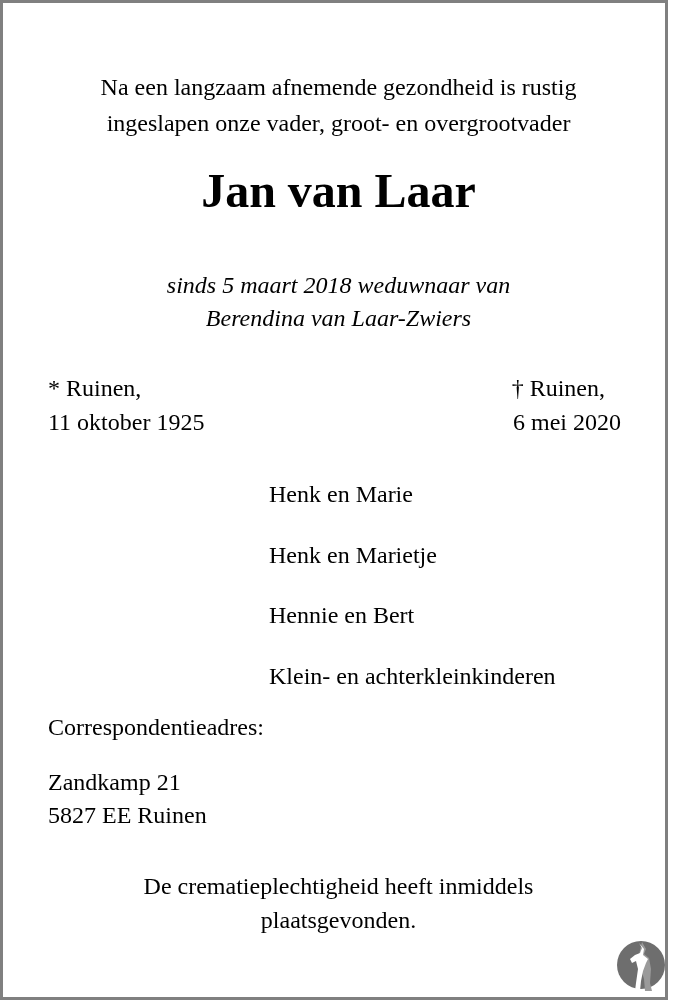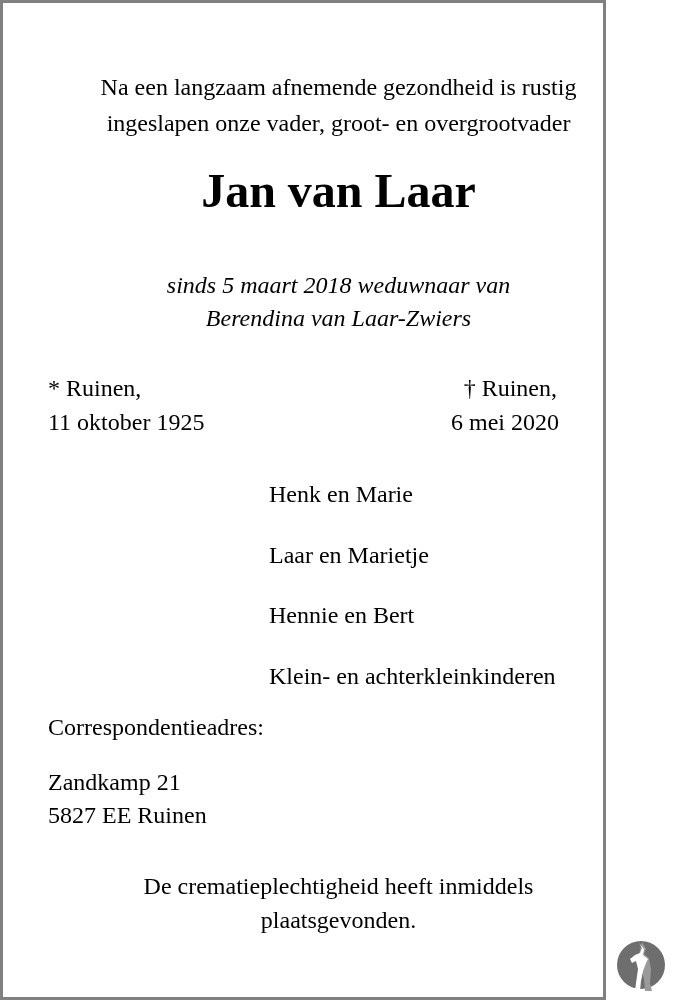--- a/index.html
+++ b/index.html
@@ -1,18 +1,18 @@
 <!DOCTYPE html>
 <html><head>
   <meta charset="utf-8">
   <style>
     html, body { margin: 0; padding: 0; background: #ffffff; }
     body { width: 677px; height: 1000px; position: relative; overflow: hidden; }
     .frame {
-      position: absolute; left: 0; top: 0; width: 606px; height: 1000px;
+      position: absolute; left: 0; top: 0; width: 668px; height: 1000px;
       box-sizing: border-box; border: 3px solid #808080; background: #fff;
       font-family: "Liberation Serif", "DejaVu Serif", serif; color: #000;
     }
     .abs { position: absolute; white-space: nowrap; }
     .center { left: 0; width: 671px; text-align: center; }
     .intro { font-size: 24px; line-height: 36px; }
     .name { font-size: 48px; font-weight: bold; line-height: 56px; }
     .italic { font-style: italic; font-size: 24px; line-height: 32px; font-family: Liberation Serif, serif; }
     .reg { font-size: 24px; line-height: 30px; }
     .logo { position: absolute; left: 615px; top: 939px; width: 52px; height: 52px; }
@@ -26,25 +26,25 @@
   <div class="abs center intro" style="top:102px;">ingeslapen onze vader, groot- en overgrootvader</div>
 
   <div class="abs center name" style="top:160px;">Jan van Laar</div>
 
   <div class="abs center italic" style="top:266px;">sinds 5 maart 2018 weduwnaar van</div>
   <div class="abs reg" style="left:45px; top:370px;">* Ruinen,</div>
 
   <div class="abs center italic" style="top:299px;">Berendina van Laar-Zwiers</div>
   <div class="abs reg" style="left:45px; top:404px;">11 oktober 1925</div>
 
-  <div class="abs reg" style="right:46px; top:370px; text-align:center;">† Ruinen,</div>
+  <div class="abs reg" style="right:60px; top:370px; text-align:center;">† Ruinen,</div>
   <div class="abs reg" style="right:44px; top:404px; text-align:right;">6 mei 2020</div>
 
   <div class="abs reg" style="left:266px; top:476px;">Henk en Marie</div>
-  <div class="abs reg" style="left:266px; top:537px;">Laar en Marietje</div>
+  <div class="abs reg" style="left:266px; top:537px;">Henk en Marietje</div>
   <div class="abs reg" style="left:266px; top:597px;">Hennie en Bert</div>
   <div class="abs reg" style="left:266px; top:658px;">Klein- en achterkleinkinderen</div>
 
   <div class="abs reg" style="left:45px; top:709px;">Correspondentieadres:</div>
   <div class="abs reg" style="left:45px; top:764px;">Zandkamp 21</div>
   <div class="abs reg" style="left:45px; top:797px;">5827 EE  Ruinen</div>
 
   <div class="abs center reg" style="top:868px;">De crematieplechtigheid heeft inmiddels</div>
   <div class="abs center reg" style="top:902px;">plaatsgevonden.</div>
 

